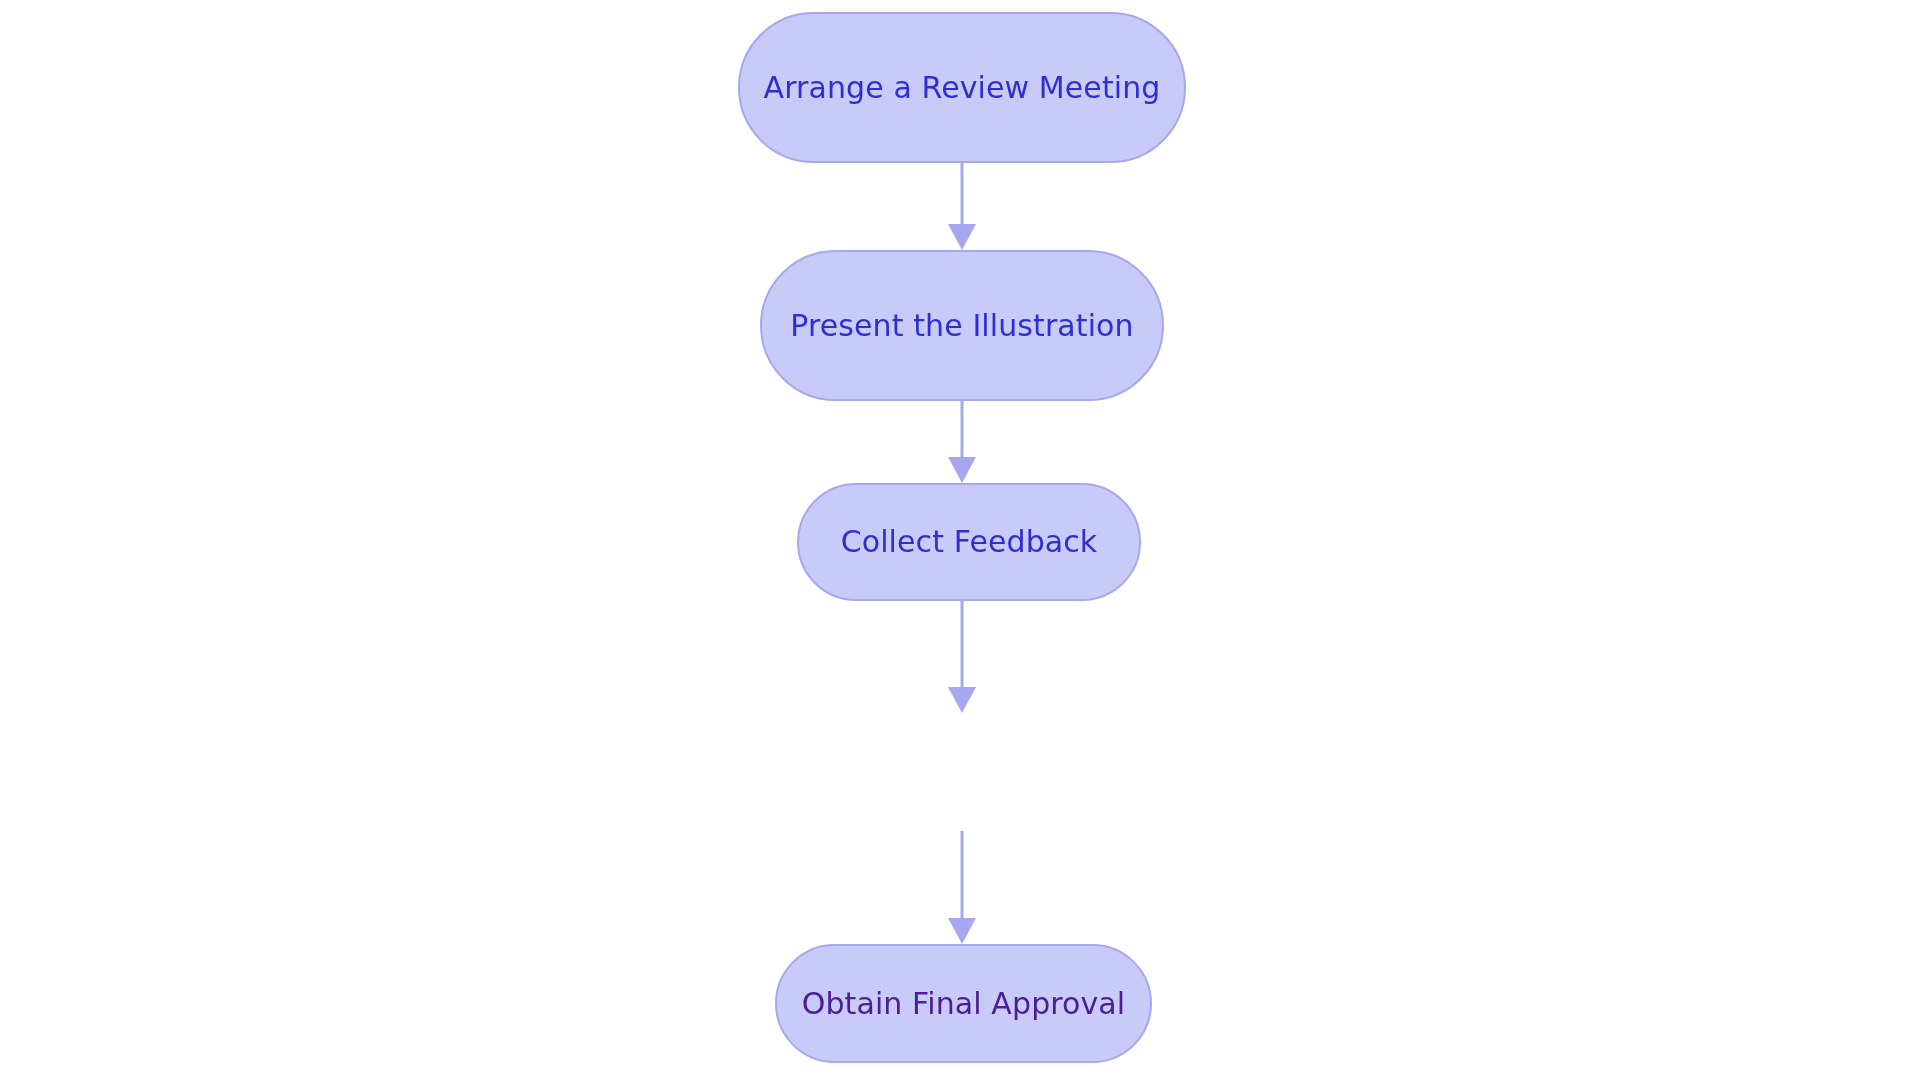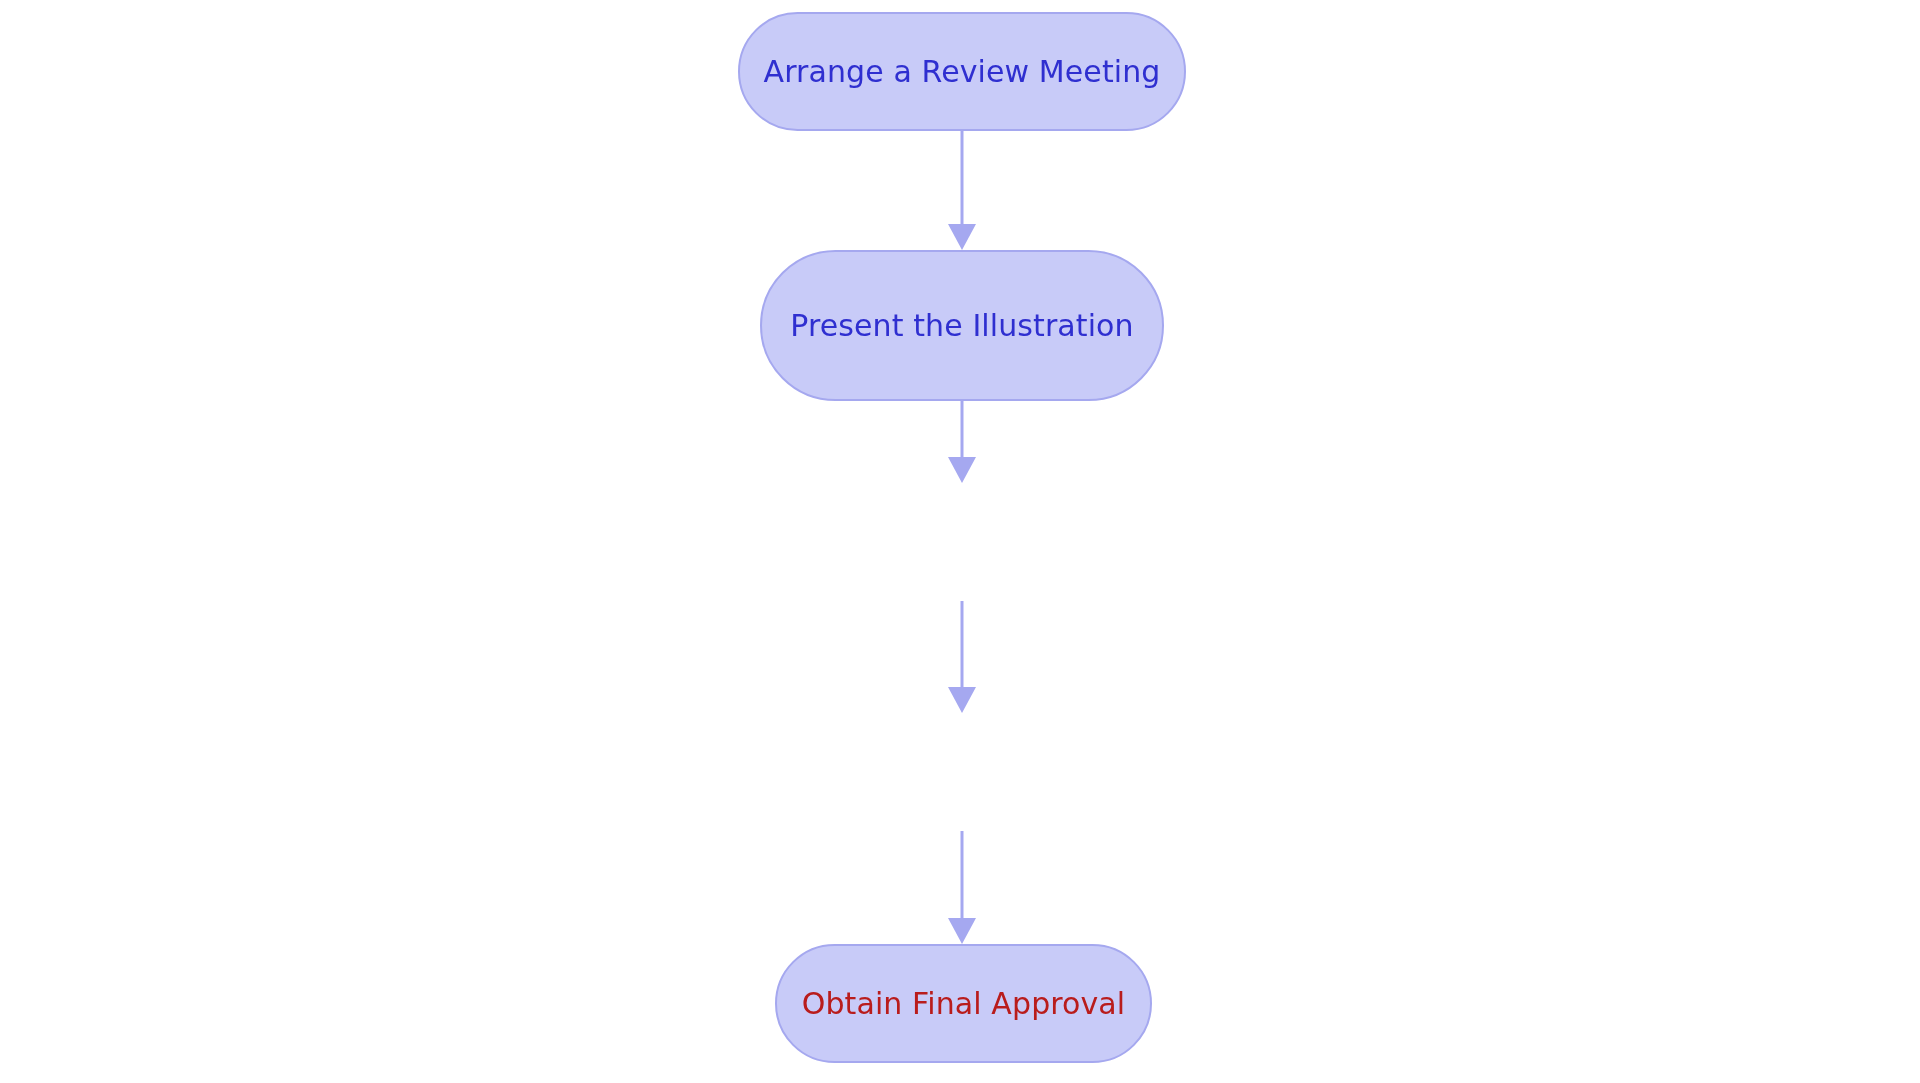--- a/index.html
+++ b/index.html
@@ -72,27 +72,30 @@
       <g>
         <line x1="962" y1="601" x2="962" y2="689" stroke="#a5a8f0" stroke-width="3"></line>
         <polygon points="948,687 976,687 962,713" fill="#a5a8f0"></polygon>
       </g>
       <g>
         <line x1="962" y1="831" x2="962" y2="920" stroke="#a5a8f0" stroke-width="3"></line>
         <polygon points="948,918 976,918 962,944" fill="#a5a8f0"></polygon>
       </g>
     </svg>
 
-  <div class="node" style="left: 738px; top: 12px; width: 448px; height: 119px; background: rgb(200, 203, 248); border-color: rgb(165, 168, 239); text-align: center;">
+  <div class="node" style="left: 738px; top: 12px; width: 448px; height: 151px; background: rgb(200, 203, 248); border-color: rgb(165, 168, 239); text-align: center;">
     <span class="node-label" style="color: rgb(47, 47, 208);">Arrange a Review Meeting</span>
   </div>
 
   <div class="node" style="left: 760px; top: 250px; width: 404px; height: 151px; background: rgb(200, 203, 248); border-color: rgb(165, 168, 239);">
     <span class="node-label" style="color: rgb(47, 47, 208);">Present the Illustration</span>
   </div>
 
+  <div class="node" style="left: 797px; top: 483px; width: 344px; height: 118px; background: rgb(200, 203, 248); border-color: rgb(165, 168, 239);">
+    <span class="node-label" style="color: rgb(47, 47, 208);">Collect Feedback</span>
+  </div>
 
 
   <div class="node" style="left: 775px; top: 944px; width: 377px; height: 119px; background: rgb(200, 203, 248); border-color: rgb(165, 168, 239);">
-    <span class="node-label" style="color: #b91c1c;">Obtain Final Approval</span>
+    <span class="node-label" style="color: #4c1d95;">Obtain Final Approval</span>
   </div>
 
 </div>
 
 </body></html>

